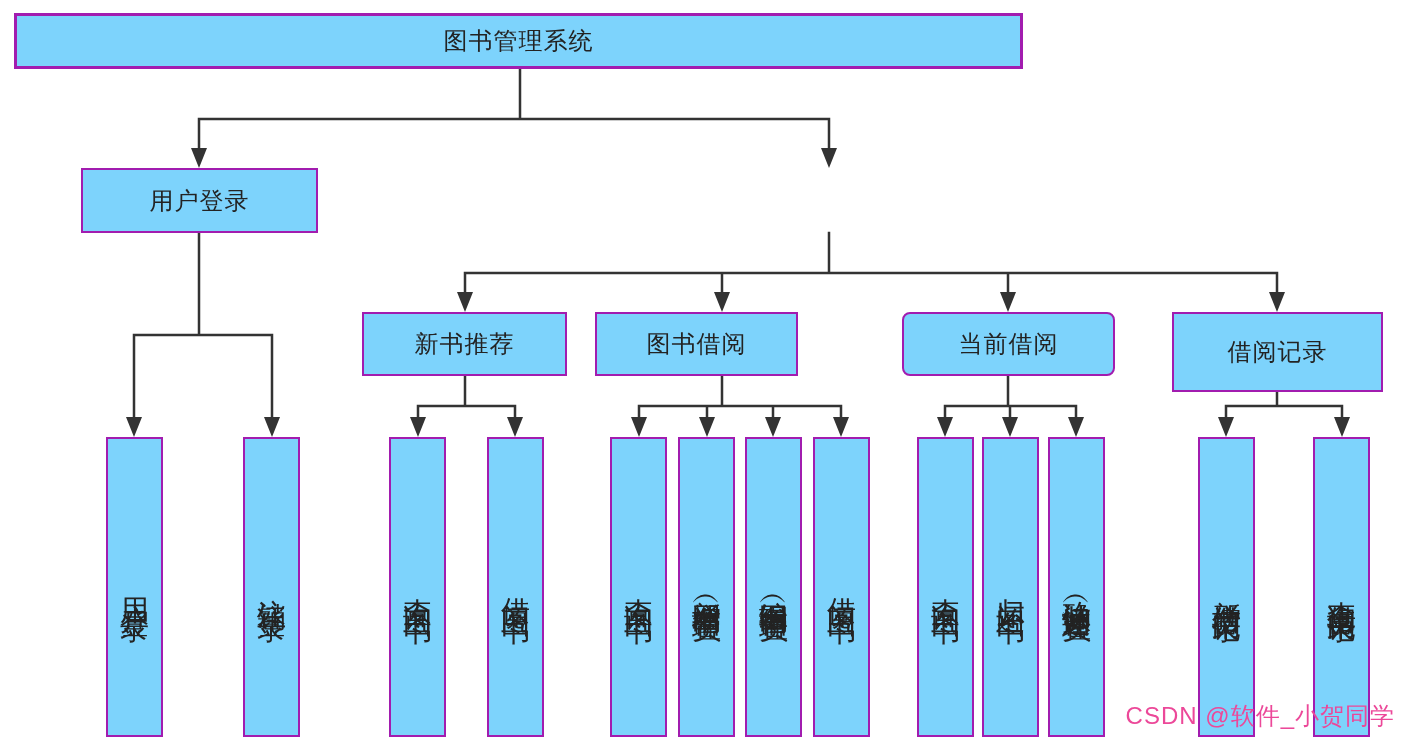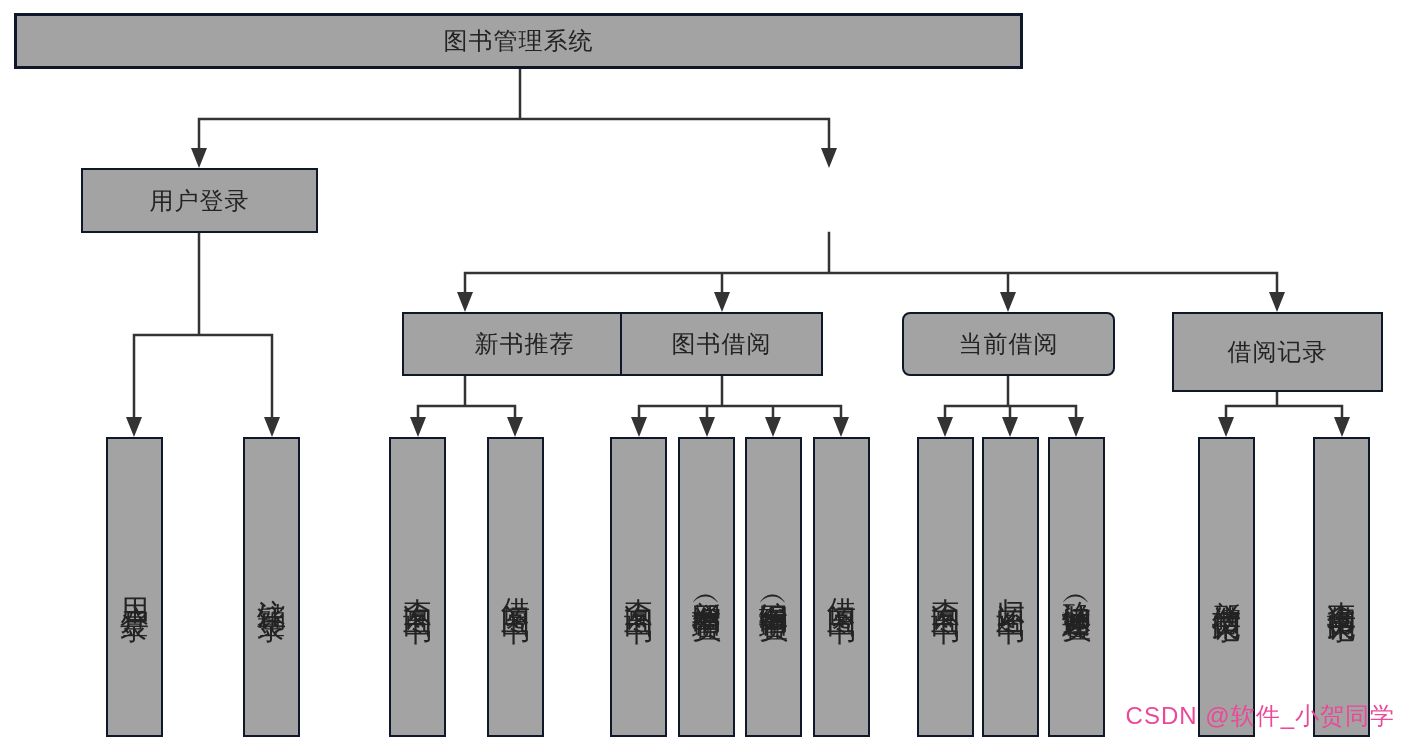--- a/index.html
+++ b/index.html
@@ -17,38 +17,38 @@
   }
   .connectors {
     position: absolute;
     left: 0; top: 0;
     width: 1405px;
     height: 747px;
   }
   .node {
     position: absolute;
     box-sizing: border-box;
-    border: 3px solid #0f172a;
-    background: #a3a3a3;
+    border: 3px solid #a21caf;
+    background: #7dd3fc;
     display: flex;
     align-items: center;
     justify-content: center;
     color: #232323;
   }
   .node.thin { border-width: 2.5px; }
   .h-label {
     font-size: 24px;
     letter-spacing: 1px;
     white-space: nowrap;
   }
   .root-box    { left: 14px;  top: 13px;  width: 1009px; height: 56px; }
   .box-l2-a    { left: 81px;  top: 168px; width: 237px;  height: 65px; }
   .box-l2-b    { left: 712px; top: 168px; width: 235px;  height: 65px; }
-  .box-l3-a    { left: 362px; top: 312px; width: 245px;  height: 64px; margin-left: 40px; }
-  .box-l3-b    { left: 620px; top: 312px; width: 203px;  height: 64px; }
+  .box-l3-a    { left: 362px; top: 312px; width: 205px;  height: 64px; }
+  .box-l3-b    { left: 595px; top: 312px; width: 203px;  height: 64px; }
   .box-l3-c    { left: 902px; top: 312px; width: 213px;  height: 64px; border-radius: 8px; }
   .box-l3-d    { left: 1172px;top: 312px; width: 211px;  height: 80px; }
   .leaf {
     top: 437px;
     width: 57px;
     height: 300px;
   }
   .v-label {
     writing-mode: vertical-rl;
     text-orientation: mixed;

